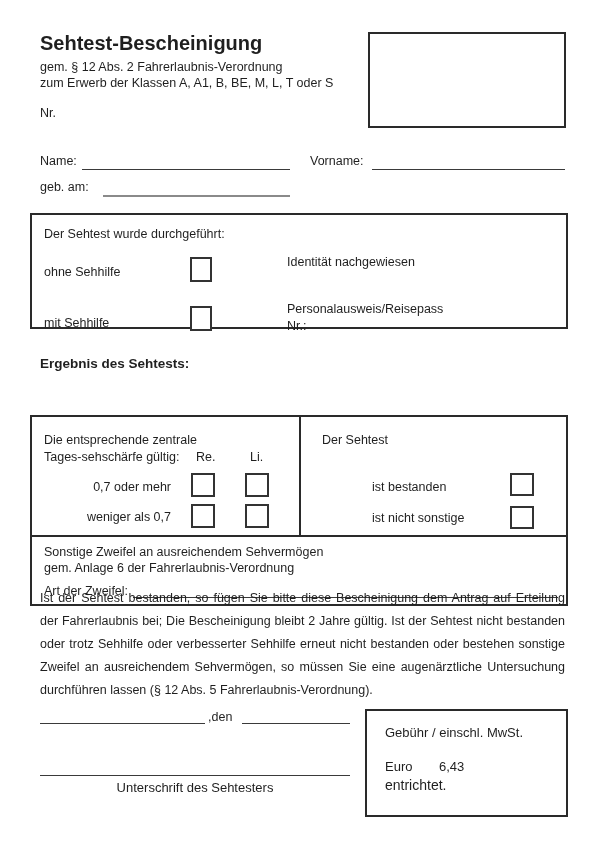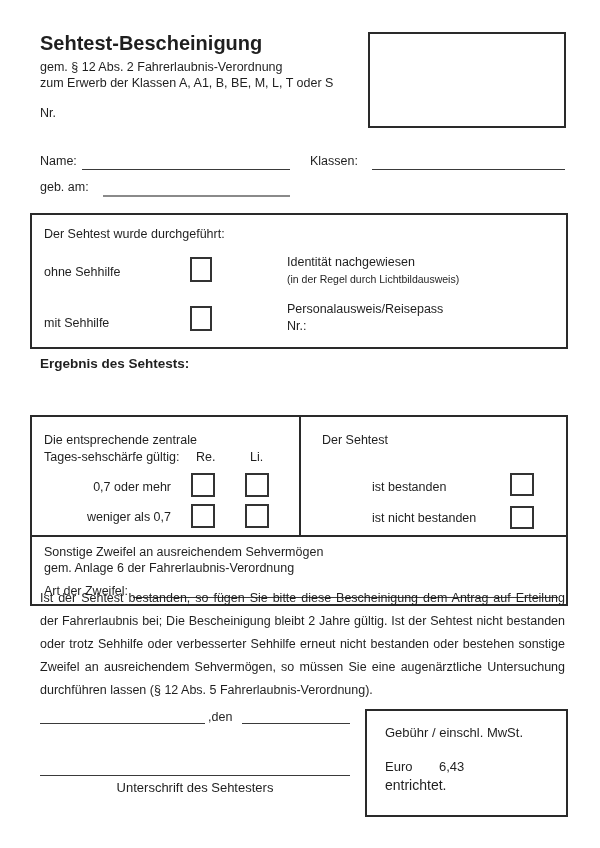--- a/index.html
+++ b/index.html
@@ -36,37 +36,36 @@
   <div class="abs t12" style="left:40px;top:76px;">zum Erwerb der Klassen A, A1, B, BE, M, L, T oder S</div>
   <div class="abs t12" style="left:40px;top:106px;">Nr.</div>
   <div class="box" style="left:368px;top:32px;width:198px;height:96px;">
     <span class="t12"></span>
   </div>
 
   <div class="abs t12" style="left:40px;top:154px;">Name:</div>
   <div class="fill-line" style="left:82px;top:152px;width:208px;height:17px;">
     <span class="t12"></span>
   </div>
-  <div class="abs t12" style="left:310px;top:154px;">Klassen:</div>
+  <div class="abs t12" style="left:310px;top:154px;">Vorname:</div>
   <div class="fill-line" style="left:372px;top:152px;width:193px;height:17px;">
     <span class="t12"></span>
   </div>
   <div class="abs t12" style="left:40px;top:180px;">geb. am:</div>
   <div class="fill-line gray" style="left:103px;top:178px;width:187px;height:17px;">
     <span class="t12"></span>
   </div>
 
-  <div class="box" style="left:30px;top:213px;width:538px;height:136px;">
+  <div class="box" style="left:30px;top:213px;width:538px;height:116px;">
     <div class="abs t12" style="left:12px;top:12px;">Der Sehtest wurde durchgeführt:</div>
 
     <div class="abs t12" style="left:12px;top:50px;">ohne Sehhilfe</div>
     <div class="cb" style="left:158px;top:42px;width:22px;height:25px;"></div>
 
     <div class="abs t12" style="left:255px;top:40px;">Identität nachgewiesen</div>
-    <div class="abs t11" style="left:255px;top:58px;">(in der Regel durch Lichtbildausweis)</div>
 
     <div class="abs t12" style="left:12px;top:101px;">mit Sehhilfe</div>
     <div class="cb" style="left:158px;top:91px;width:22px;height:25px;"></div>
 
     <div class="abs t12" style="left:255px;top:87px;">Personalausweis/Reisepass</div>
     <div class="abs t12" style="left:255px;top:104px;">Nr.:</div>
   </div>
 
   <div class="abs t12 bold" style="left:40px;top:356px;font-size:13.5px;">Ergebnis des Sehtests:</div>
 
@@ -83,21 +82,21 @@
     <div class="cb" style="left:159px;top:56px;width:24px;height:24px;"></div>
     <div class="cb" style="left:213px;top:56px;width:24px;height:24px;"></div>
 
     <div class="abs t12 right-align" style="left:12px;top:93px;width:127px;">weniger als 0,7</div>
     <div class="cb" style="left:159px;top:87px;width:24px;height:24px;"></div>
     <div class="cb" style="left:213px;top:87px;width:24px;height:24px;"></div>
 
     <div class="abs t12" style="left:290px;top:16px;">Der Sehtest</div>
     <div class="abs t12" style="left:340px;top:63px;">ist bestanden</div>
     <div class="cb" style="left:478px;top:56px;width:24px;height:23px;"></div>
-    <div class="abs t12" style="left:340px;top:94px;">ist nicht bestanden</div>
+    <div class="abs t12" style="left:340px;top:94px;">ist nicht sonstige</div>
     <div class="cb" style="left:478px;top:89px;width:24px;height:23px;"></div>
 
     <div class="abs t12" style="left:12px;top:128px;">Sonstige Zweifel an ausreichendem Sehvermögen</div>
     <div class="abs t12" style="left:12px;top:144px;text-align:right;">gem. Anlage 6 der Fahrerlaubnis-Verordnung</div>
     <div class="abs t12" style="left:12px;top:167px;">Art der Zweifel:</div>
     <div class="fill-line" style="left:101px;top:165px;width:425px;height:15px;">
       <span class="t12"></span>
     </div>
   </div>
 

